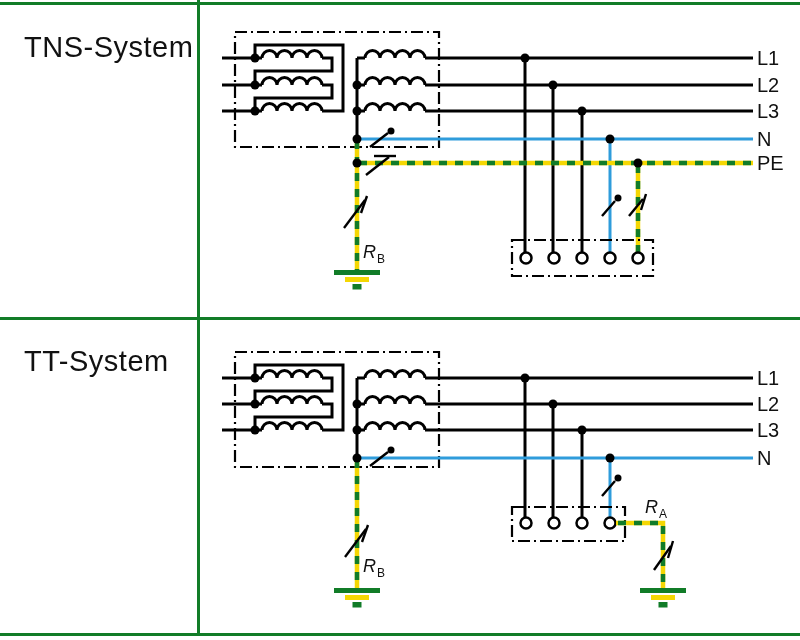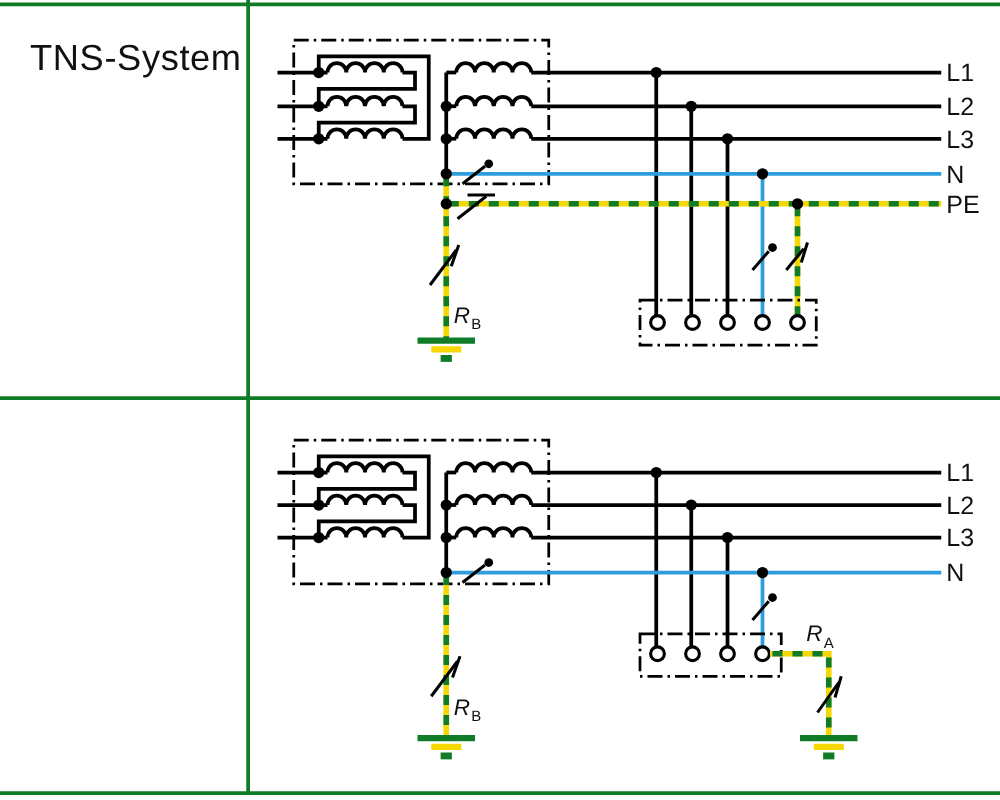--- a/index.html
+++ b/index.html
@@ -28,20 +28,21 @@
 <body>
 
 <div class="page">
 
   <div class="divider h" style="top:2px"></div>
   <div class="divider h" style="top:317px"></div>
   <div class="divider h" style="top:633px"></div>
   <div class="divider v"></div>
 
   <div class="panel-title" style="top:31px">TNS-System</div>
+  <div class="panel-title" style="top:345px">TT-System</div>
 
   <svg width="800" height="640" viewBox="0 0 800 640">
 
     <g>
       <g>
         <rect class="boxline" x="235" y="32" width="204" height="115"></rect>
       </g>
 
       <g>
         <path class="wire" d="M222,58 H262"></path>

